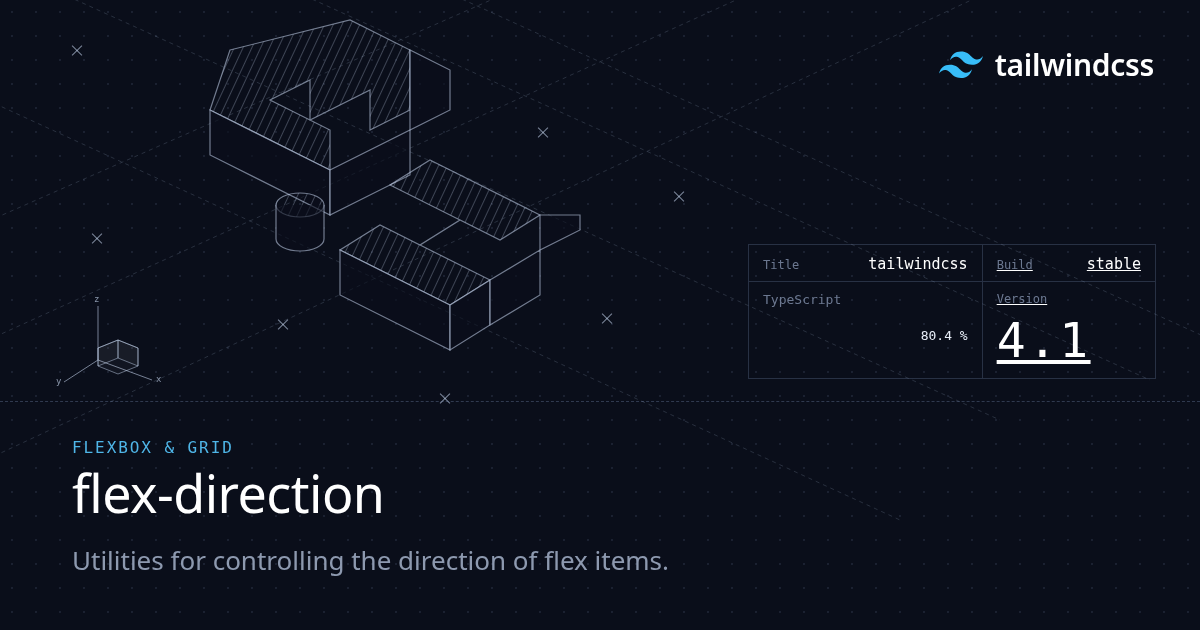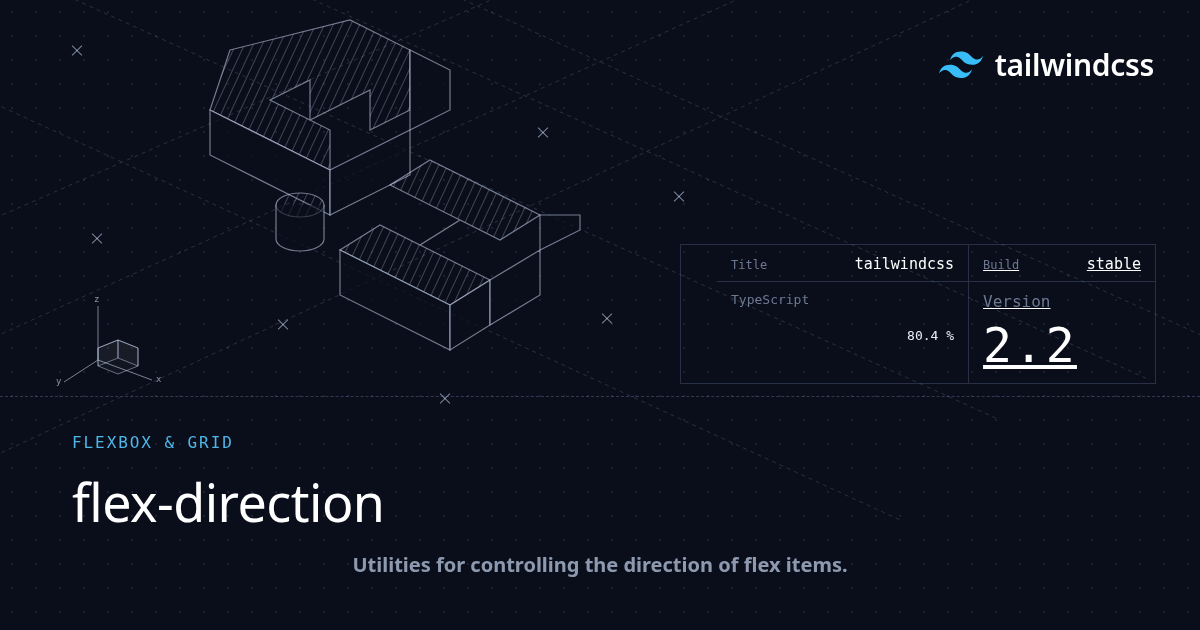--- a/index.html
+++ b/index.html
@@ -82,26 +82,25 @@
     color: rgba(190,205,230,0.7);
   }
   .axes svg { overflow: visible; }
   .axes line { stroke: rgba(190,205,230,0.6); stroke-width:1; }
   .axes .cubef { fill: rgba(255,255,255,0.03); stroke: rgba(190,205,230,0.5); stroke-width:1;}
 
   .info-table {
     position: absolute;
     top: 244px;
     right: 44px;
-    width: 476px;
+    width: 408px;
     display: flex;
     font-family: ui-monospace, Menlo, Consolas, monospace;
     font-size: 13px;
     border: 1px solid rgba(120,140,180,0.28);
-    padding-left: 36px;
   }
   .info-col {
     flex: 1;
     display: flex;
     flex-direction: column;
   }
   .info-col + .info-col { border-left: 1px solid rgba(120,140,180,0.28); text-decoration: underline; }
   .info-head {
     display: flex;
     justify-content: space-between;
@@ -116,49 +115,47 @@
   .info-row .rk { color: rgba(150,165,195,0.7); text-align: right; }
   .info-row .rv { color: #e8eef8; margin-top: 36px; }
   .version-big {
     padding: 6px 14px 10px;
     font-size: 48px;
     color: #fff;
     letter-spacing: 0.05em;
     display:flex;
     align-items:flex-start;
   }
-  .version-label { color: rgba(150,165,195,0.7); font-size:16px; padding:10px 14px 0;}
+  .version-label { color: rgba(150,165,195,0.7); font-size:12px; padding:10px 14px 0;}
 
   .bottom {
     position: absolute;
     left: 0;
     right: 0;
     bottom: 0;
     padding: 36px 72px 52px;
     border-top: 1px dashed rgba(120,140,180,0.35);
   }
   .category {
     font-family: ui-monospace, Menlo, Consolas, monospace;
     font-size: 16px;
     letter-spacing: 0.12em;
     color: #4fb6e8;
-    margin-bottom: 14px;
   }
   .title {
     font-size: 52px;
     font-weight: 400;
     color: #fff;
     letter-spacing: -0.01em;
     margin-bottom: 14px;
   }
   .subtitle {
-    font-size: 20px;
+    font-size: 26px;
     color: rgba(185,200,225,0.75);
-    font-weight: 700;
-    text-align: center;
+    font-weight: 400;
   }
 </style>
 </head>
 <body>
 
 <div class="dot-grid"></div>
 
 <svg class="diag-lines" width="1200" height="630">
   <line x1="-100" y1="260" x2="900" y2="-180"></line>
   <line x1="-100" y1="380" x2="1000" y2="-120"></line>
@@ -243,21 +240,21 @@
       </div>
     </div>
   </div>
   <div class="info-col">
     <div class="info-head">
       <span class="k">Build</span>
       <span class="v">stable</span>
     </div>
     <div>
       <div class="version-label">Version</div>
-      <div class="version-big">2.2</div>
+      <div class="version-big">4.1</div>
     </div>
   </div>
 </div>
 
 <div class="bottom">
   <div class="category">FLEXBOX &amp; GRID</div>
   <div class="title">flex-direction</div>
   <div class="subtitle">Utilities for controlling the direction of flex items.</div>
 </div>
 

